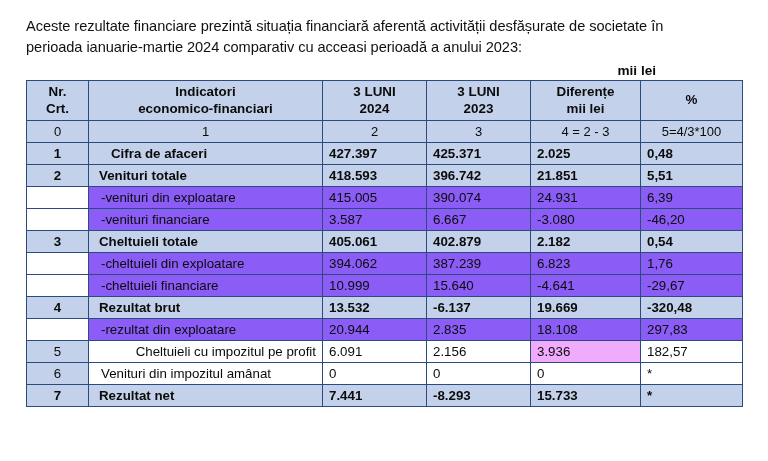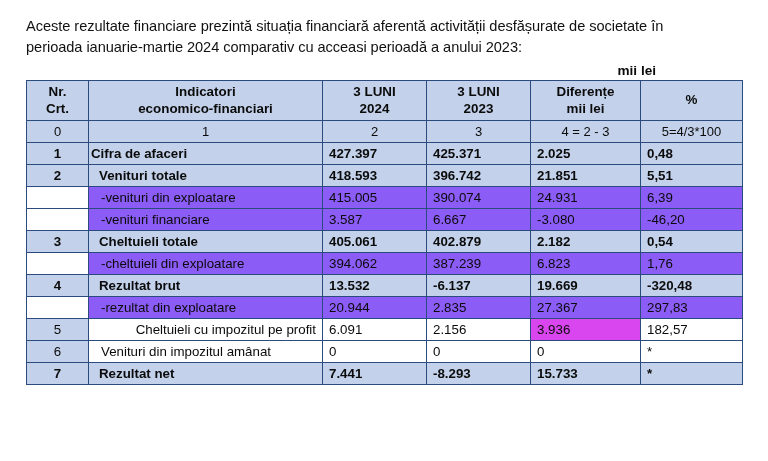--- a/index.html
+++ b/index.html
@@ -142,21 +142,21 @@
         <td>1</td>
         <td>2</td>
         <td>3</td>
         <td>4 = 2 - 3</td>
         <td>5=4/3*100</td>
       </tr>
     </thead>
     <tbody>
         <tr class="shaded">
           <td class="nr">1</td>
-          <td class="ind" style="padding-left: 2px;">Cifra de afaceri</td>
+          <td class="ind" style="padding-left: 22px;">Cifra de afaceri</td>
           <td class="num">427.397</td>
           <td class="num">425.371</td>
           <td class="num">2.025</td>
           <td class="num">0,48</td>
         </tr>
         <tr class="shaded">
           <td class="nr">2</td>
           <td class="ind" style="padding-left: 10px;">Venituri totale</td>
           <td class="num">418.593</td>
           <td class="num">396.742</td>
@@ -188,42 +188,50 @@
           <td class="num">0,54</td>
         </tr>
         <tr class="plain">
           <td class="nr"></td>
           <td class="ind">-cheltuieli din exploatare</td>
           <td class="num">394.062</td>
           <td class="num">387.239</td>
           <td class="num">6.823</td>
           <td class="num">1,76</td>
         </tr>
+        <tr class="plain">
+          <td class="nr"></td>
+          <td class="ind">-cheltuieli financiare</td>
+          <td class="num">10.999</td>
+          <td class="num">15.640</td>
+          <td class="num">-4.641</td>
+          <td class="num">-29,67</td>
+        </tr>
         <tr class="shaded">
           <td class="nr">4</td>
           <td class="ind" style="padding-left: 10px;">Rezultat brut</td>
           <td class="num">13.532</td>
           <td class="num">-6.137</td>
           <td class="num">19.669</td>
           <td class="num">-320,48</td>
         </tr>
         <tr class="plain">
           <td class="nr"></td>
           <td class="ind">-rezultat din exploatare</td>
           <td class="num">20.944</td>
           <td class="num">2.835</td>
-          <td class="num">27.367</td>
+          <td class="num">18.108</td>
           <td class="num">297,83</td>
         </tr>
         <tr class="plain">
           <td class="nr" style="background: rgb(195, 210, 234);">5</td>
           <td class="ind" style="background: rgb(255, 255, 255); font-weight: normal; text-align: right;">Cheltuieli cu impozitul pe profit</td>
           <td class="num" style="background: rgb(255, 255, 255); font-weight: normal;">6.091</td>
           <td class="num" style="background: rgb(255, 255, 255); font-weight: normal;">2.156</td>
-          <td class="num" style="background: #d946ef; font-weight: normal;">3.936</td>
+          <td class="num" style="background: #f0abfc; font-weight: normal;">3.936</td>
           <td class="num" style="background: rgb(255, 255, 255); font-weight: normal;">182,57</td>
         </tr>
         <tr class="plain">
           <td class="nr" style="background: rgb(195, 210, 234);">6</td>
           <td class="ind" style="background: rgb(255, 255, 255); font-weight: normal;">Venituri din impozitul amânat</td>
           <td class="num" style="background: rgb(255, 255, 255); font-weight: normal;">0</td>
           <td class="num" style="background: rgb(255, 255, 255); font-weight: normal;">0</td>
           <td class="num" style="background: rgb(255, 255, 255); font-weight: normal;">0</td>
           <td class="num" style="background: rgb(255, 255, 255); font-weight: normal;">*</td>
         </tr>

